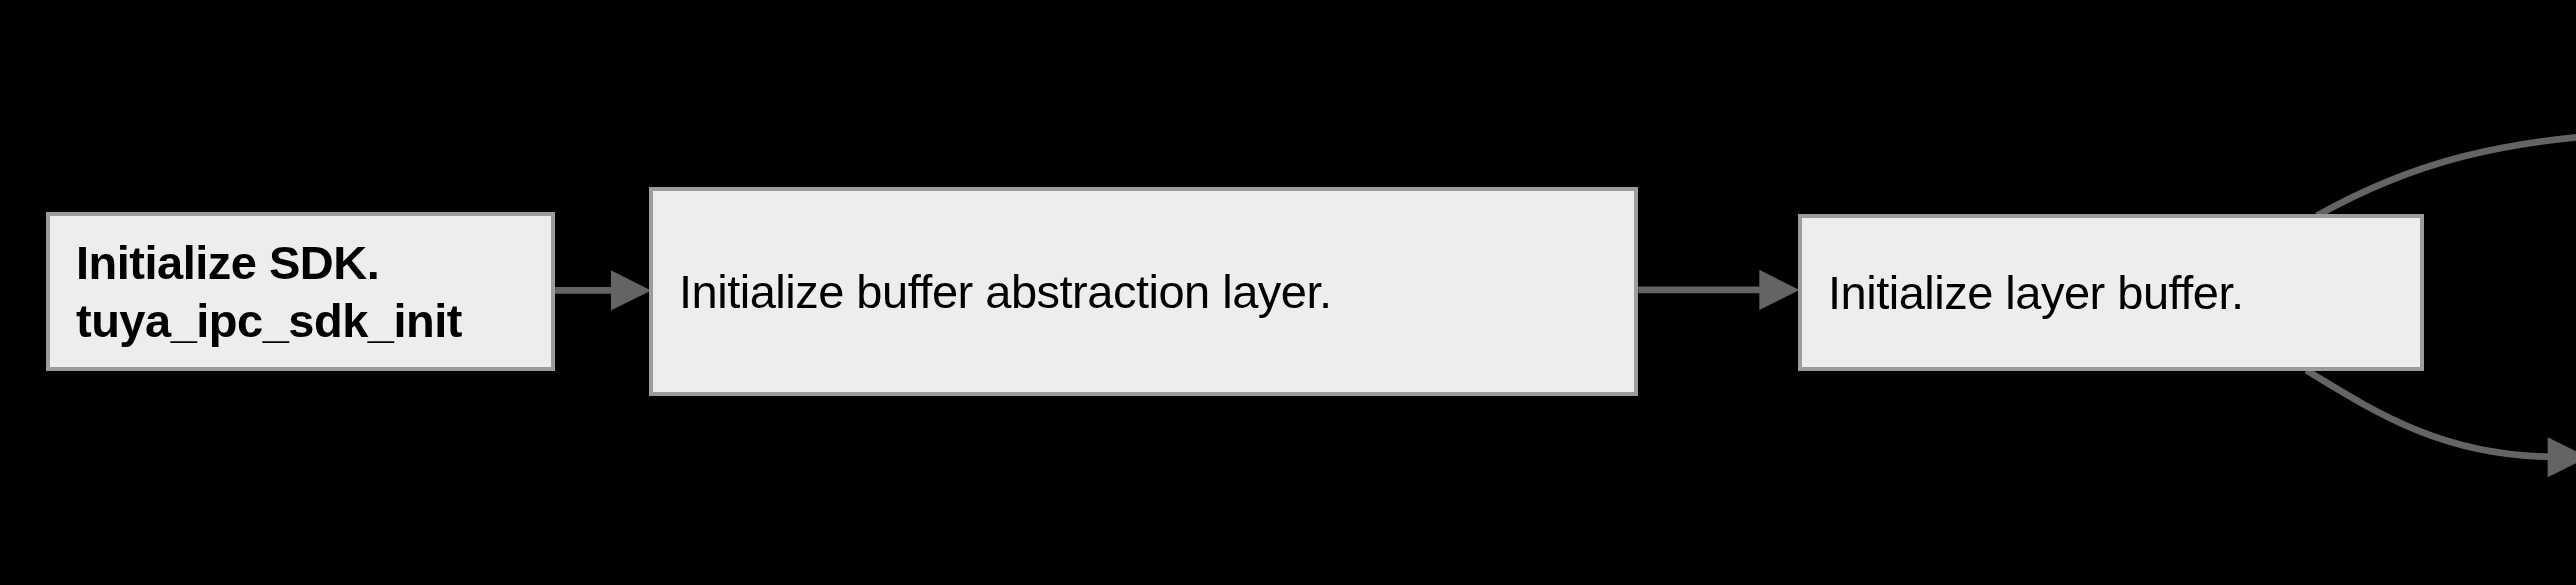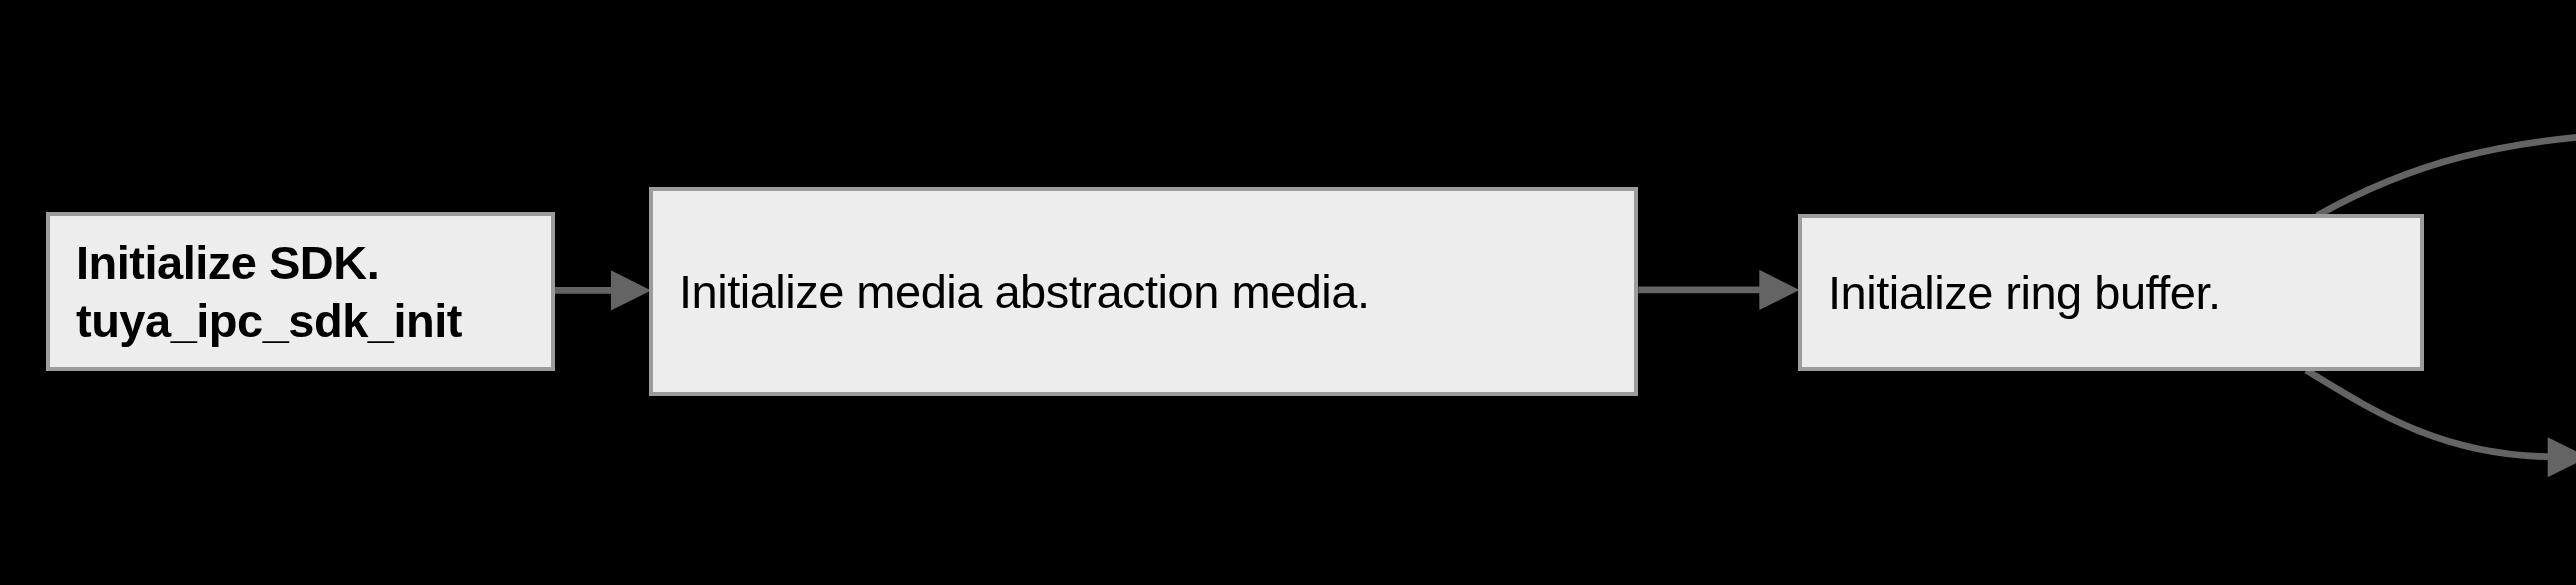--- a/index.html
+++ b/index.html
@@ -66,21 +66,21 @@
       <polygon class="edge-head" points="5024,888 4946,849 4946,927"></polygon>
     </g>
   </svg>
 
   <div class="node" id="node-1">
     <span class="line">Initialize SDK.</span>
     <span class="line">tuya_ipc_sdk_init</span>
   </div>
 
   <div class="node" id="node-2">
-    <span class="line">Initialize media abstraction media.</span>
+    <span class="line">Initialize buffer abstraction layer.</span>
   </div>
 
   <div class="node" id="node-3">
-    <span class="line">Initialize ring buffer.</span>
+    <span class="line">Initialize layer buffer.</span>
   </div>
 
 </div>
 
 
 </body></html>

